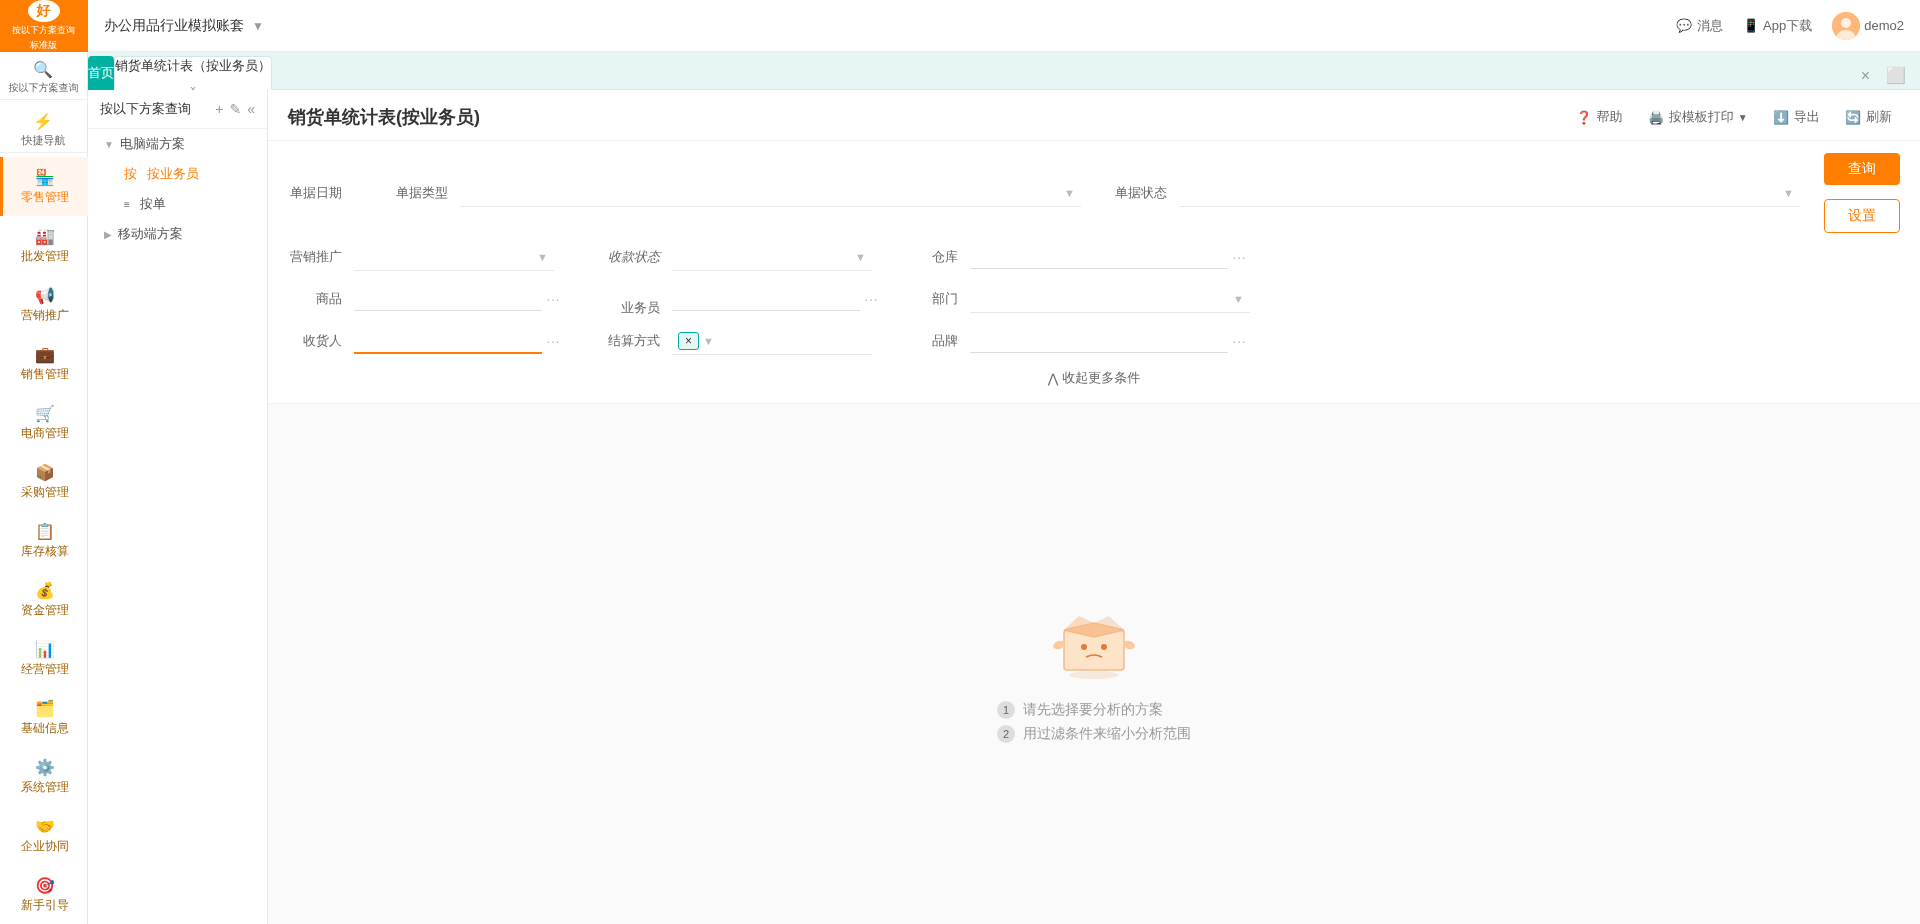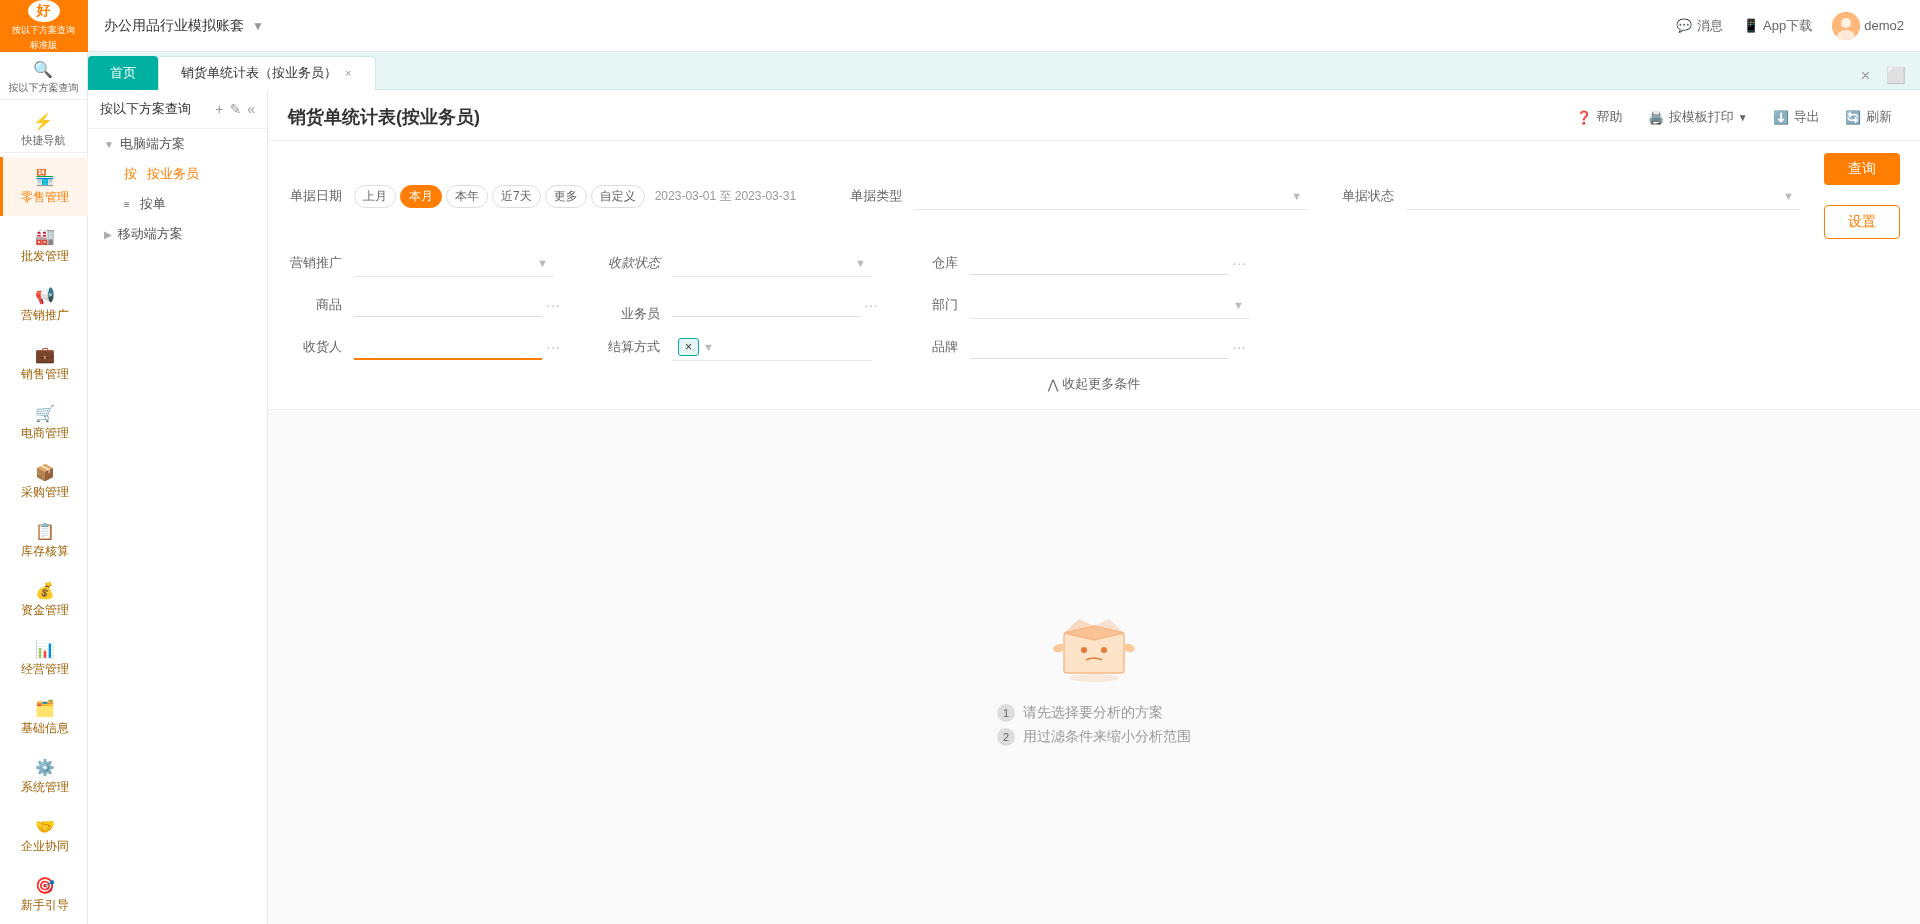--- a/index.html
+++ b/index.html
@@ -26,22 +26,22 @@
     .topbar { height: 52px; background: #fff; border-bottom: 1px solid #e8e8e8; display: flex; align-items: center; padding: 12px 16px; justify-content: space-between; }
     .topbar-left { display: flex; align-items: center; gap: 8px; }
     .topbar-title { font-size: 14px; color: #333; }
     .topbar-dropdown { color: #999; font-size: 12px; cursor: pointer; }
     .topbar-right { display: flex; align-items: center; gap: 20px; }
     .topbar-right-item { display: flex; align-items: center; gap: 4px; cursor: pointer; color: #666; font-size: 13px; }
     .avatar { width: 28px; height: 28px; border-radius: 50%; background: #ffb77a; display: flex; align-items: center; justify-content: center; font-size: 11px; color: #fff; overflow: hidden; }
 
     
     .tabs { height: 38px; background: #e8f5f5; display: flex; align-items: flex-end; padding-left: 0; border-bottom: 1px solid #d0e8e8; }
-    .tab { height: 34px; padding: 0 22px; display: flex; align-items: center; gap: 6px; cursor: pointer; font-size: 13px; background: transparent; color: #666; border-radius: 4px 4px 0 0; border: none; }
-    .tab.active { background: #fff; color: #333; font-weight: 500; border-top: 1px solid #d0e8e8; border-left: 1px solid #d0e8e8; border-right: 1px solid #d0e8e8; border-bottom: 1px solid #fff; margin-bottom: -1px; }
+    .tab { height: 34px; padding: 0 0; display: flex; align-items: center; gap: 6px; cursor: pointer; font-size: 13px; background: transparent; color: #666; border-radius: 4px 4px 0 0; border: none; }
+    .tab.active { background: #fff; color: #333; font-weight: 500; border-top: 1px solid #d0e8e8; border-left: 1px solid #d0e8e8; border-right: 1px solid #d0e8e8; border-bottom: 1px solid #fff; margin-bottom: -1px; flex-direction: column; }
     .tab-home { background: #00b0a0; color: #fff; height: 34px; border-radius: 4px 4px 0 0; margin-bottom: -1px; }
     .tab-close { font-size: 11px; color: #999; cursor: pointer; padding: 2px; border-radius: 2px; }
     .tab-actions { margin-left: auto; display: flex; align-items: center; gap: 8px; padding-right: 10px; }
     .tab-action-btn { font-size: 16px; color: #999; cursor: pointer; padding: 4px; }
 
     
     .content { flex: 1; display: flex; overflow: hidden; background: #f5f5f5; }
 
     
     .left-panel { width: 180px; background: #fff; border-right: 1px solid #e8e8e8; padding: 0; flex-shrink: 0; overflow-y: auto; }
@@ -79,21 +79,21 @@
     .btn-query { background: #ff7d00; color: #fff; border: none; border-radius: 4px; padding: 7px 24px; font-size: 14px; cursor: pointer; }
     .btn-settings { background: #fff; color: #ff7d00; border: 1px solid #ff7d00; border-radius: 4px; padding: 7px 16px; font-size: 14px; cursor: pointer; }
 
     
     .empty-state { flex: 1; display: flex; align-items: center; justify-content: center; flex-direction: column; background: #fafafa; }
     .empty-box-icon { width: 100px; height: 100px; position: relative; margin-bottom: 16px; }
     .empty-steps { display: flex; flex-direction: column; gap: 6px; }
     .empty-step { display: flex; align-items: center; gap: 8px; color: #999; font-size: 14px; }
     .step-num { width: 18px; height: 18px; border-radius: 50%; background: #ddd; display: flex; align-items: center; justify-content: center; font-size: 11px; color: #666; }
 
-    .query-btns { display: flex; flex-direction: column; gap: 20px; margin-left: 12px; }
+    .query-btns { display: flex; flex-direction: column; gap: 14px; margin-left: 12px; }
   </style>
 </head>
 <body>
 
 <div class="sidebar">
   <div class="sidebar-logo">
     <div class="logo-icon">好</div>
     <div class="logo-text" style="font-size:9px;">按以下方案查询</div>
     <div class="logo-text" style="font-size:9px;">标准版</div>
   </div>
@@ -259,29 +259,20 @@
             <span>🔄</span>
             <span>刷新</span>
           </div>
         </div>
       </div>
 
       <div class="filter-area">
 
         <div class="filter-row">
           <span class="filter-label">单据日期</span>
-          <div class="filter-date-group">
-            <button class="date-btn">上月</button>
-            <button class="date-btn active">本月</button>
-            <button class="date-btn">本年</button>
-            <button class="date-btn">近7天</button>
-            <button class="date-btn">更多</button>
-            <button class="date-btn">自定义</button>
-            <span class="date-range-text">2023-03-01 至 2023-03-31</span>
-          </div>
 
           <span class="filter-label" style="margin-left:40px;">单据类型</span>
           <div class="filter-cell">
             <div class="filter-select-box" style="flex:1;">
               <span class="arrow">▼</span>
             </div>
           </div>
 
           <span class="filter-label" style="margin-left:20px;">单据状态</span>
           <div class="filter-cell">

